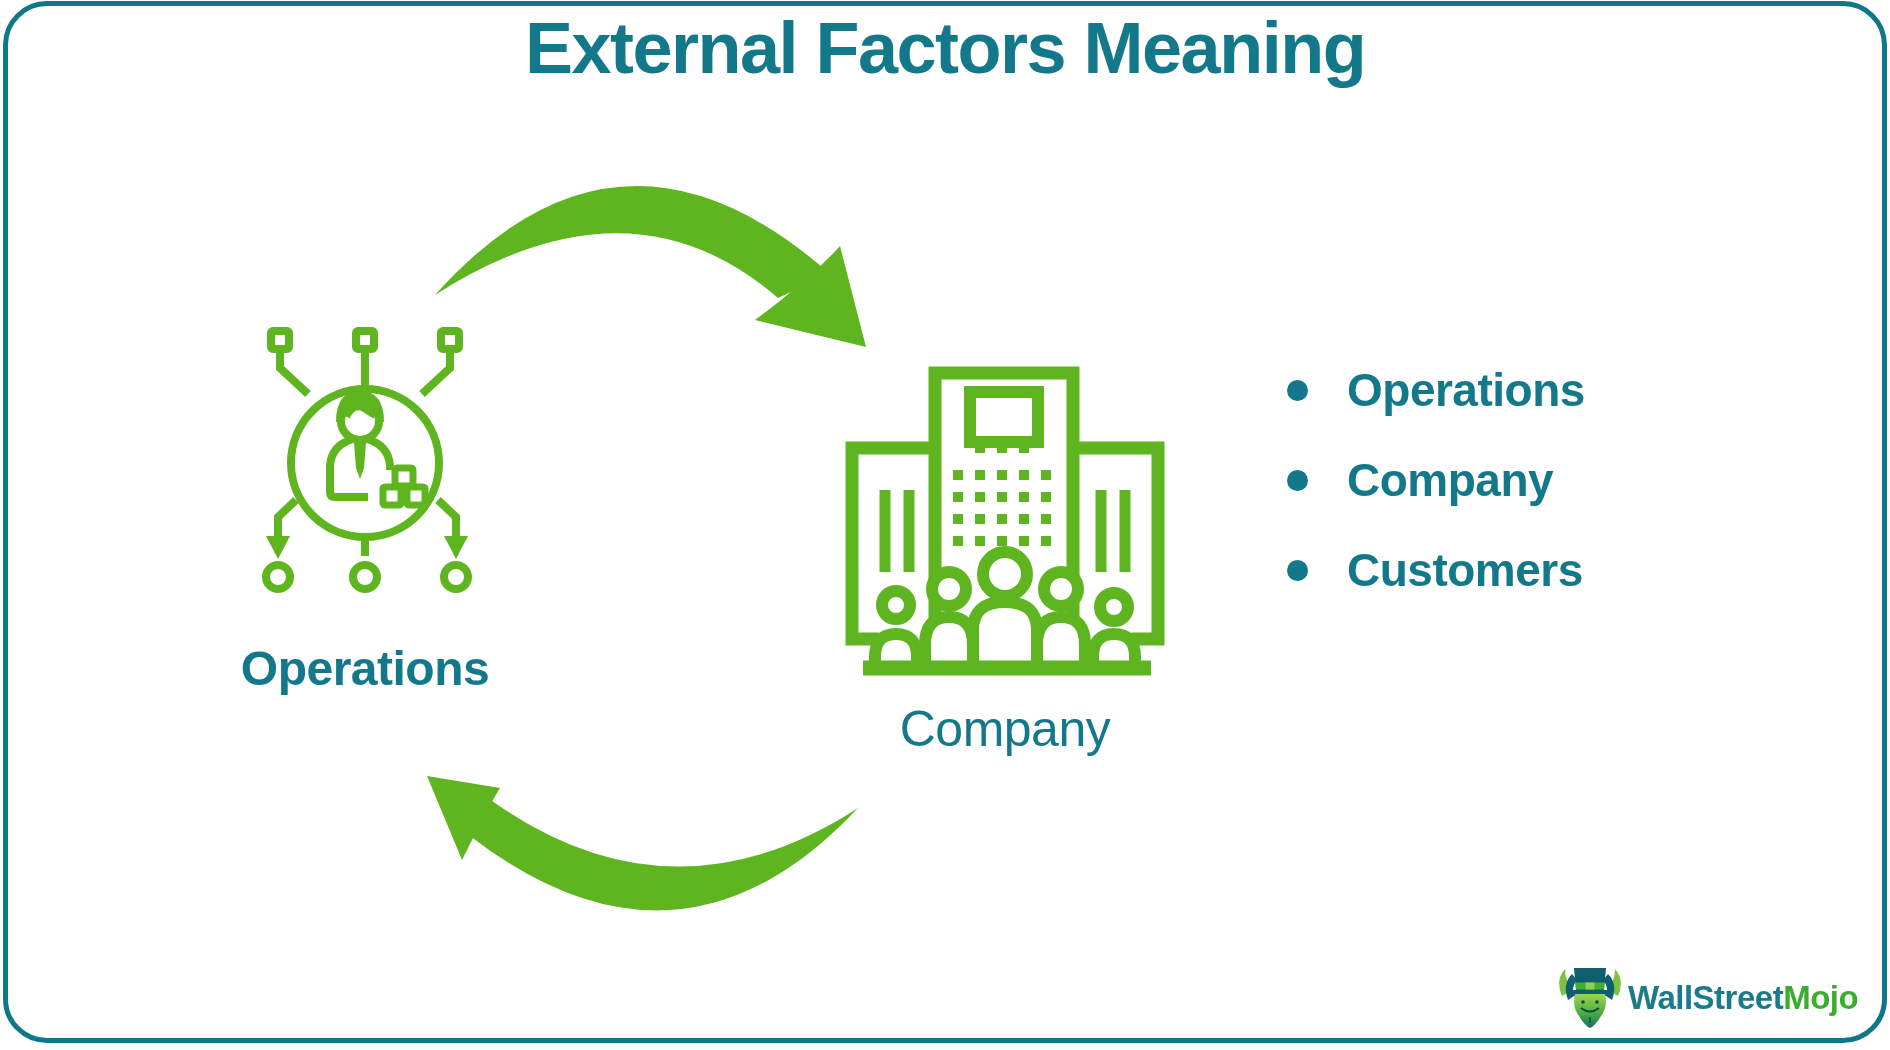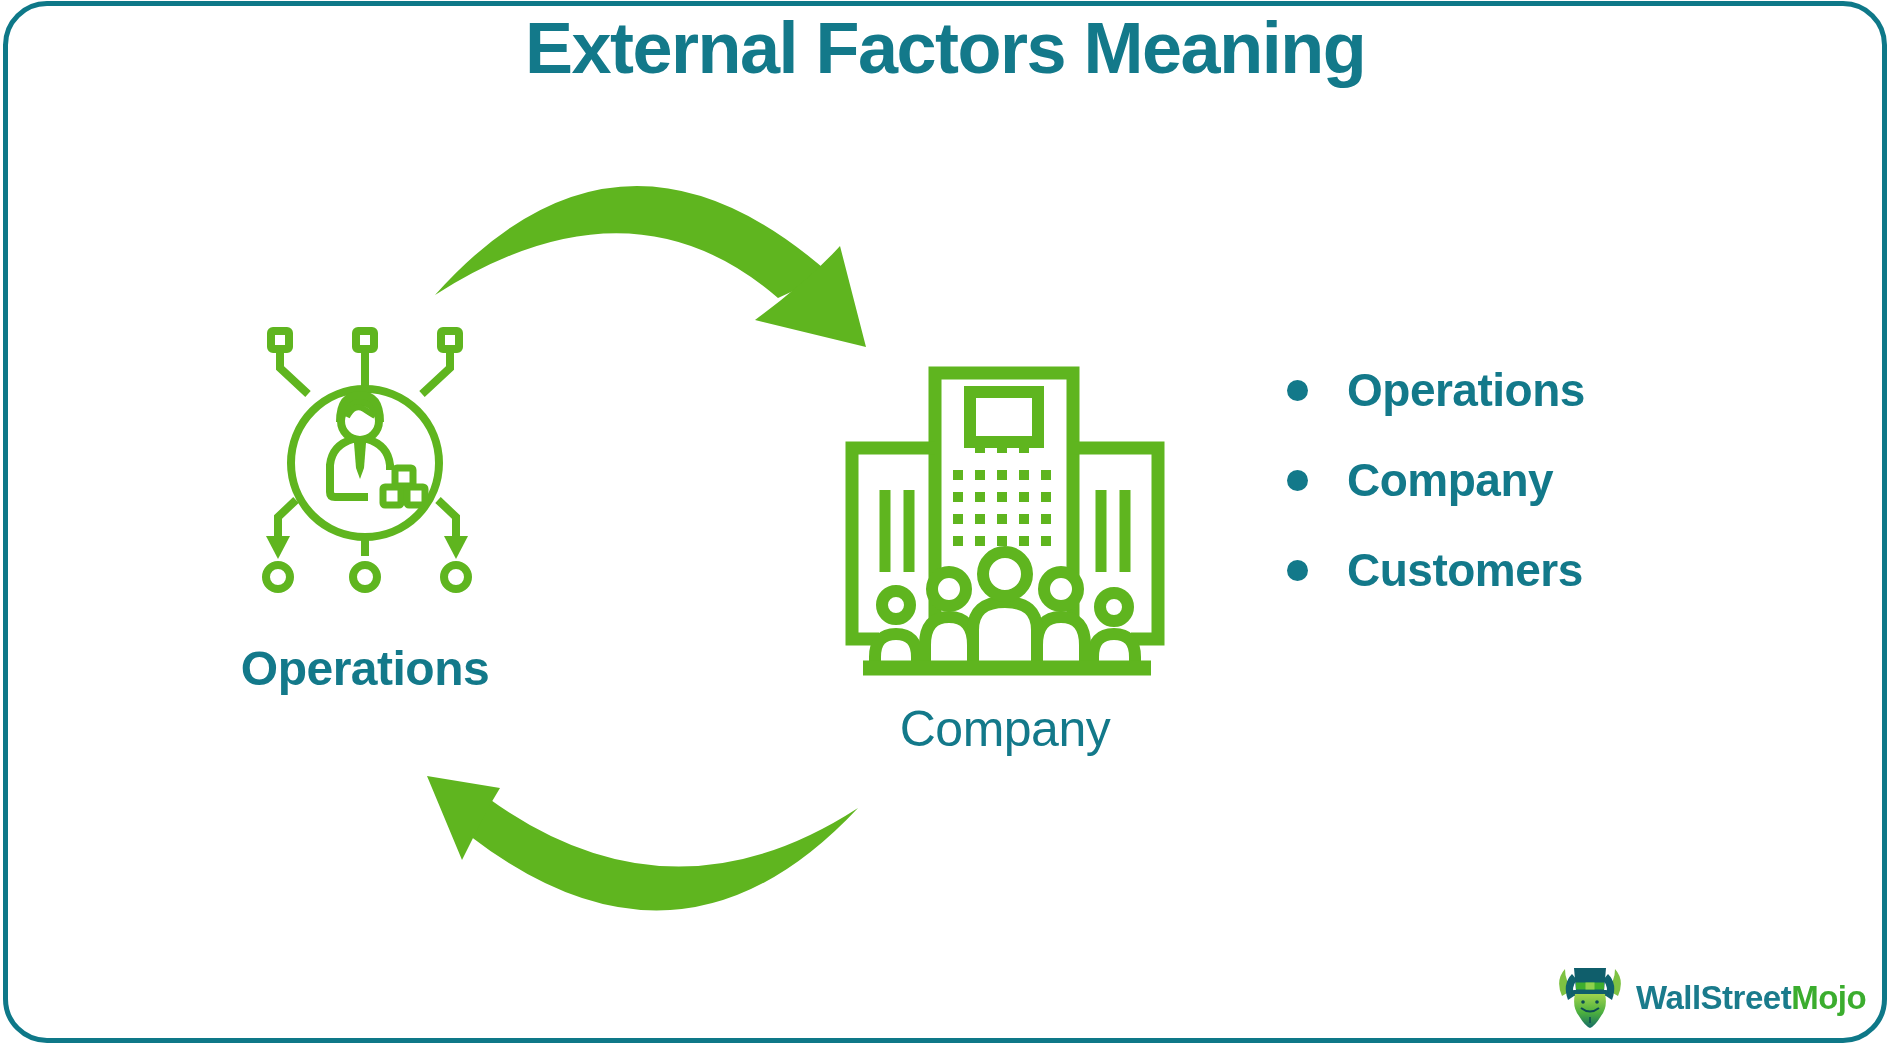--- a/index.html
+++ b/index.html
@@ -28,21 +28,21 @@
     position:absolute;left:1287px;top:345px;margin:0;padding:0;list-style:none;
   }
   ul.factors li{
     display:flex;align-items:center;height:90px;
     font-size:46px;font-weight:700;color:#13798A;letter-spacing:-0.5px;white-space:nowrap;
   }
   ul.factors .dot{
     width:21px;height:21px;border-radius:50%;background:#13798A;margin-right:39px;flex:none;
   }
   .brand{
-    position:absolute;left:1556px;top:962px;display:flex;align-items:center;gap:12px;
+    position:absolute;left:1556px;top:962px;display:flex;align-items:center;gap:4px;
   }
   .brand-text{font-size:33px;font-weight:700;letter-spacing:-0.5px;white-space:nowrap;line-height:1;}
   .brand-text .primary{color:#1A7B8C;}
   .brand-text .secondary{color:#3BAD2E;}
 </style>
 </head>
 <body>
 
 <div class="canvas">
 

